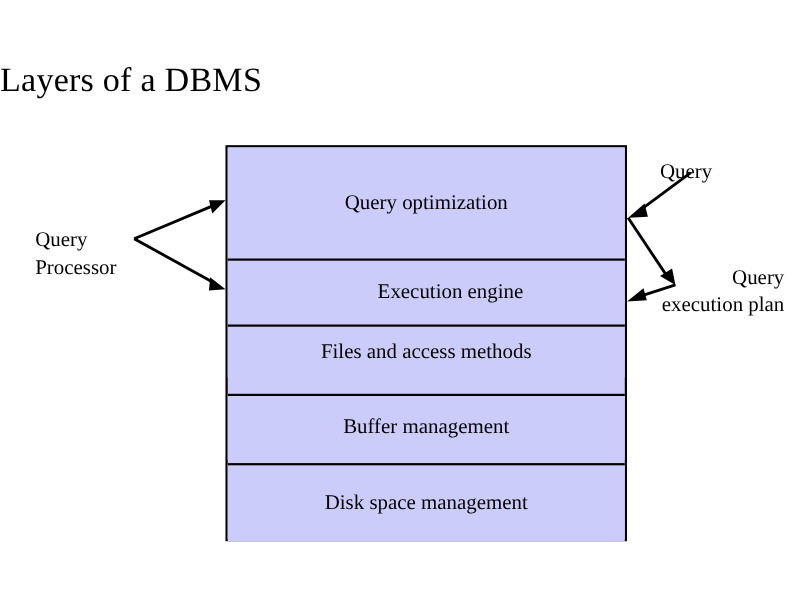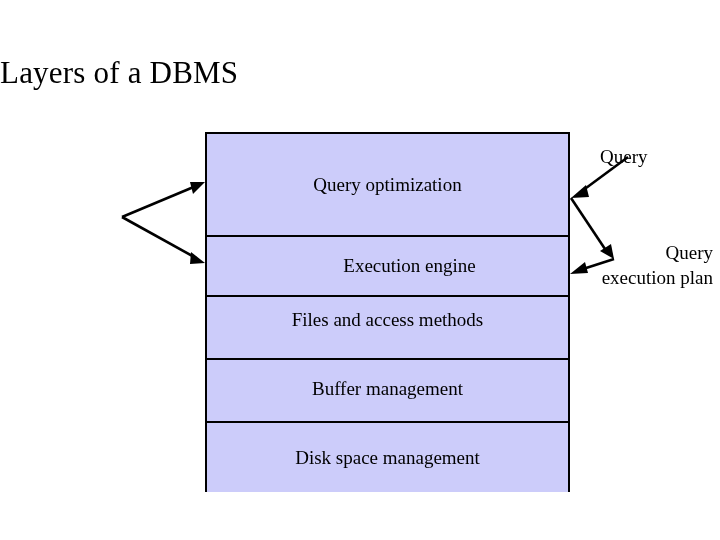--- a/index.html
+++ b/index.html
@@ -139,20 +139,21 @@
     <div class="layer-row divider-top" id="row-buffer-management">
       <span>Buffer management</span>
     </div>
 
     <div class="layer-row divider-top" id="row-disk-space">
       <span>Disk space management</span>
     </div>
 
   </div>
 
+  <div class="side-label" id="label-query-processor">Query Processor</div>
 
   <div class="side-label" id="label-query">Query</div>
 
   <div class="side-label" id="label-query-execution-plan">Query execution plan</div>
 
   <svg id="arrow-overlay" viewBox="0 0 720 540">
 
     <g>
       <line class="arrow-line" x1="122" y1="217" x2="196" y2="186"></line>
       <polygon class="arrow-head" points="205,182 190,182 193,194"></polygon>

